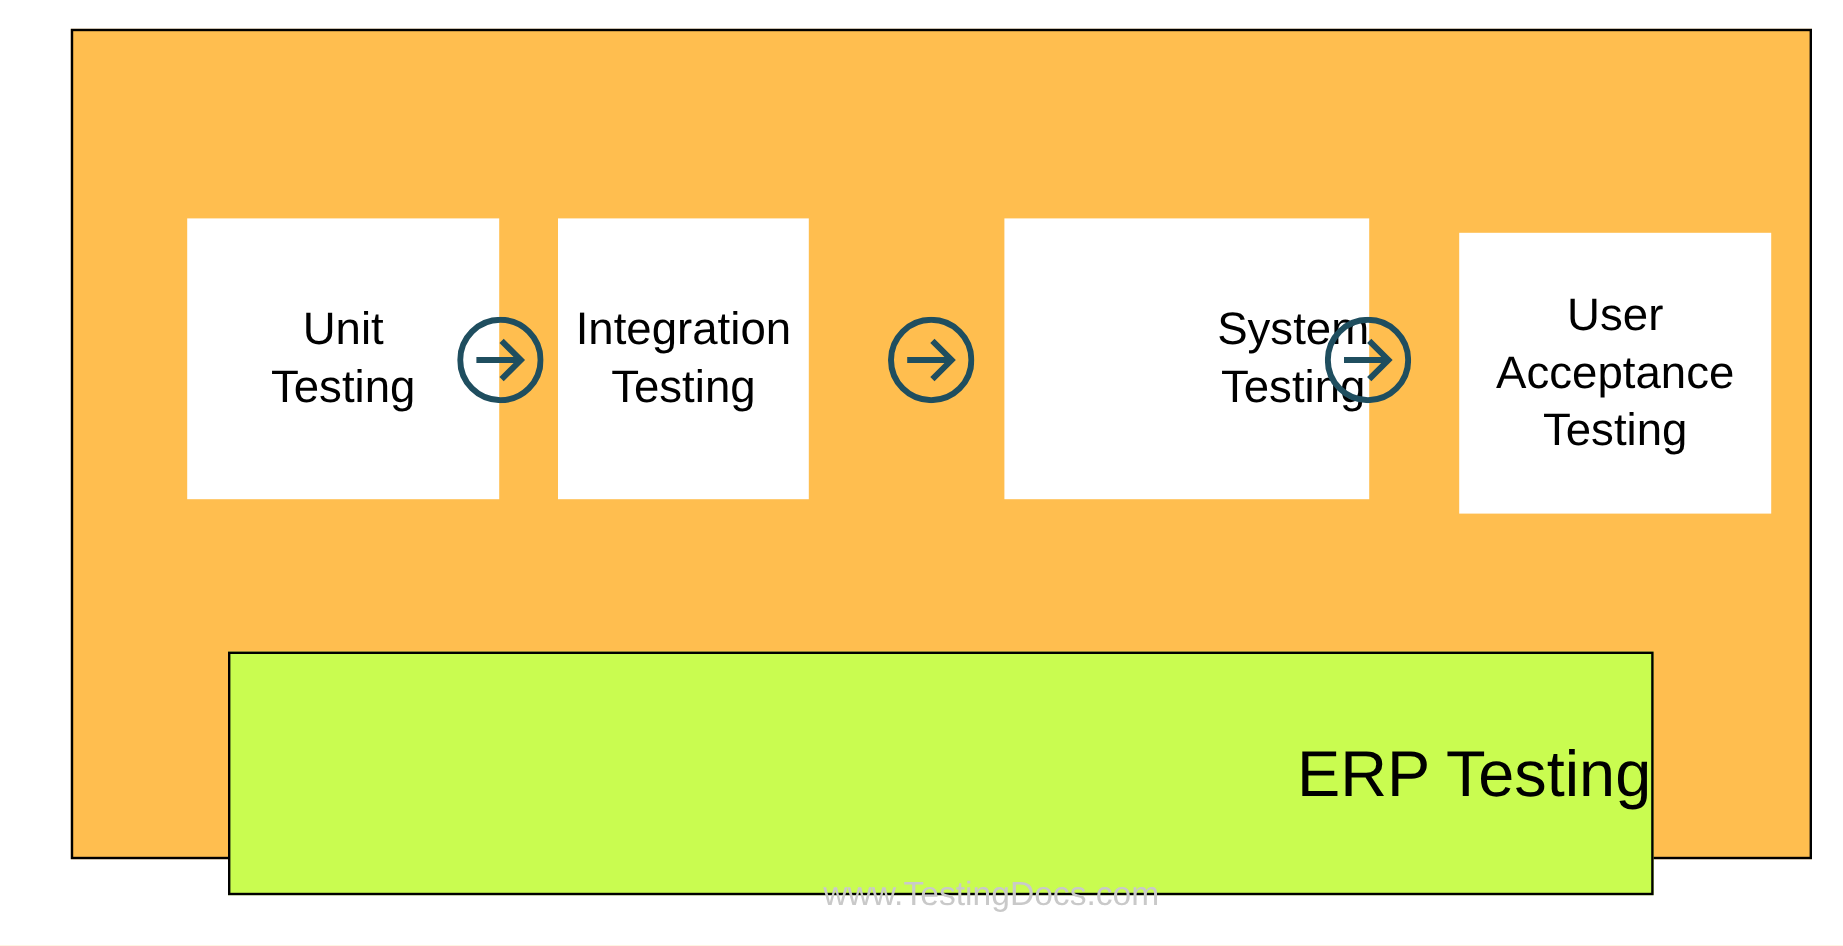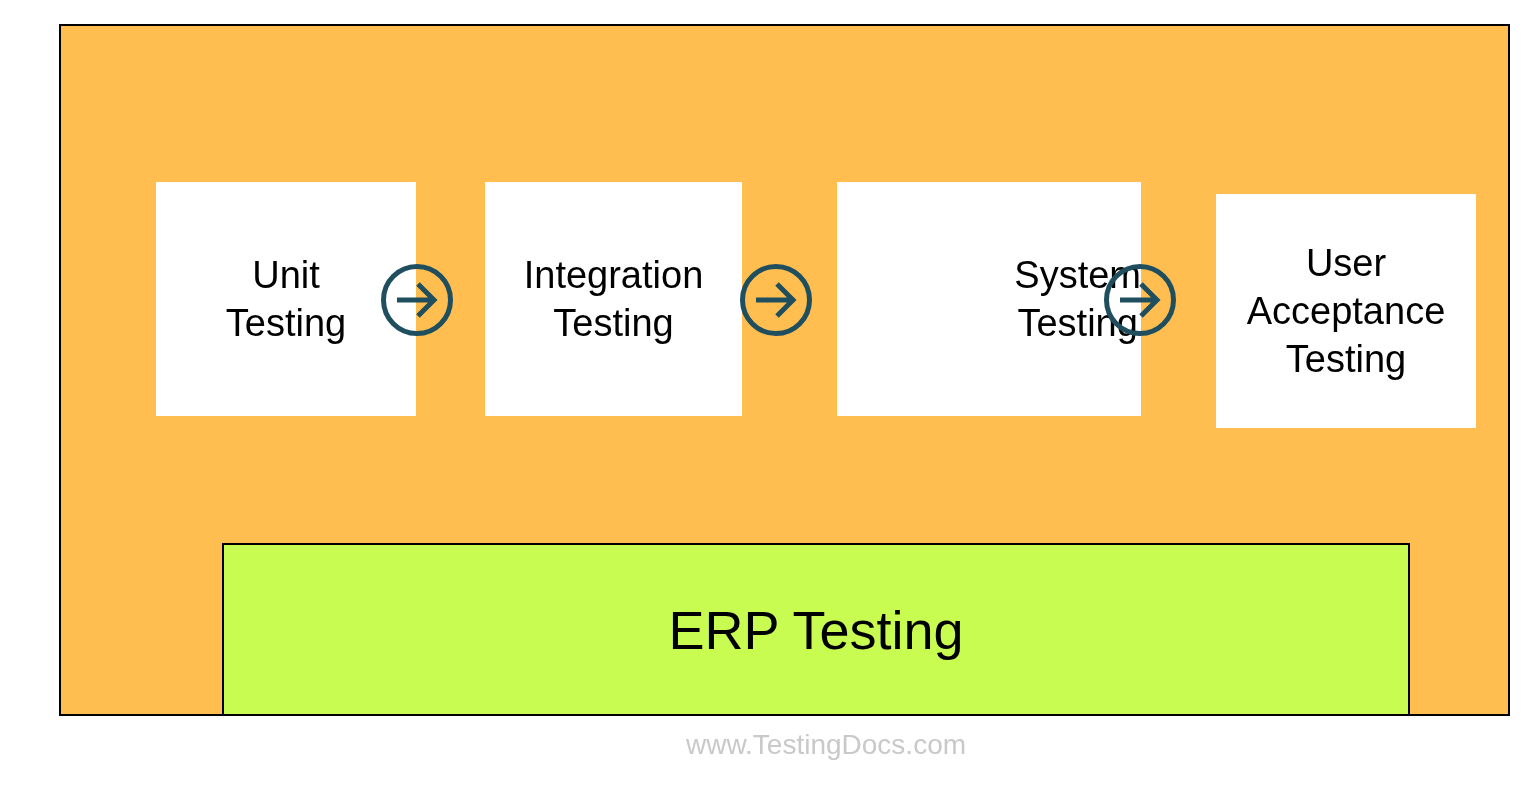--- a/index.html
+++ b/index.html
@@ -39,37 +39,37 @@
     background: var(--phase-fill);
     display: flex; align-items: center; justify-content: center;
     text-align: center;
   }
   .phase-label {
     white-space: pre-line;
     font-size: 38px; line-height: 48px;
     color: var(--phase-text);
   }
   .b1 { left: 49px;   width: 260px; margin-left: 46px; }
-  .b2 { left: 424px;  width: 257px; }
+  .b2 { left: 404px;  width: 209px; }
   .b3 { left: 776px;  width: 304px; justify-content: flex-end; }
   .b4 { left: 1155px; width: 260px; margin-top: 12px; }
   .arrow {
     position: absolute;
     top: 238px; width: 72px; height: 72px;
   }
   .a1 { left: 320px; }
   .a2 { left: 679px; }
   .a3 { left: 1043px; }
   .erp-bar {
     position: absolute;
     left: 129px; top: 517px;
-    width: 1188px; height: 173px;
+    width: 1188px; height: 203px;
     background: var(--erp-fill);
     border: 2px solid var(--erp-border);
-    display: flex; align-items: center; justify-content: center; margin-left: 32px;
+    display: flex; align-items: center; justify-content: flex-end;
   }
   .erp-label {
     font-size: 54px;
     color: var(--phase-text);
   }
   .watermark {
     position: absolute;
     left: 826px; top: 726px;
     transform: translateX(-50%);
     font-size: 28px; line-height: 38px;

